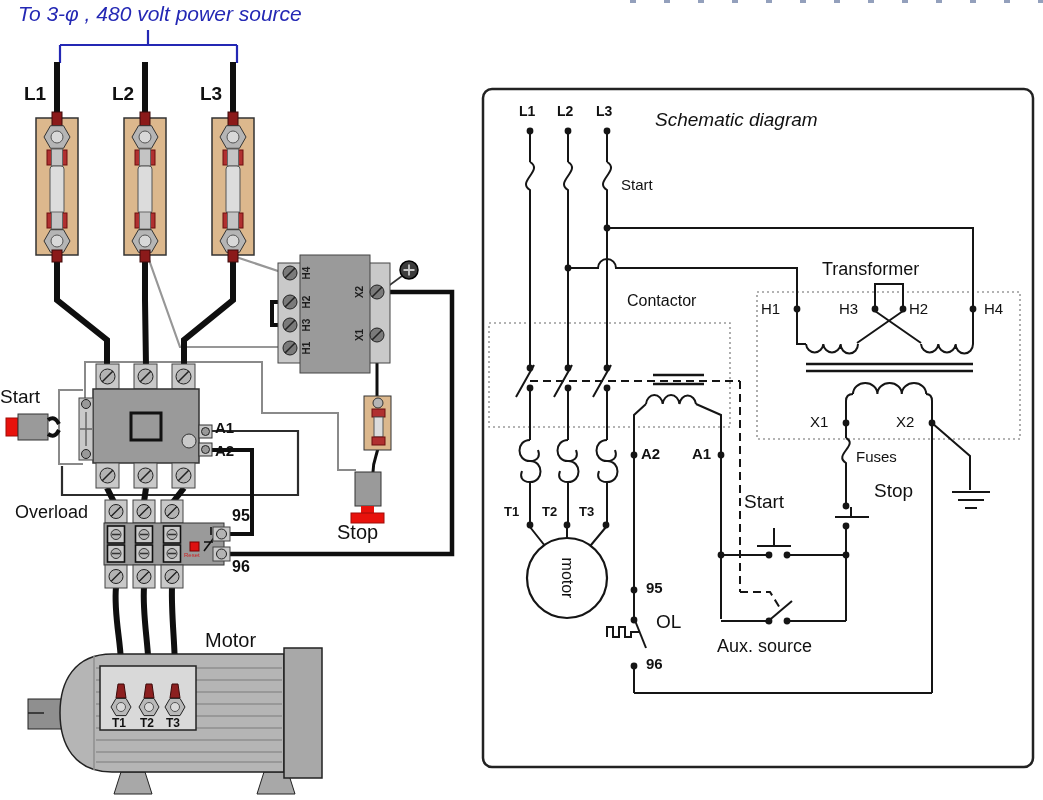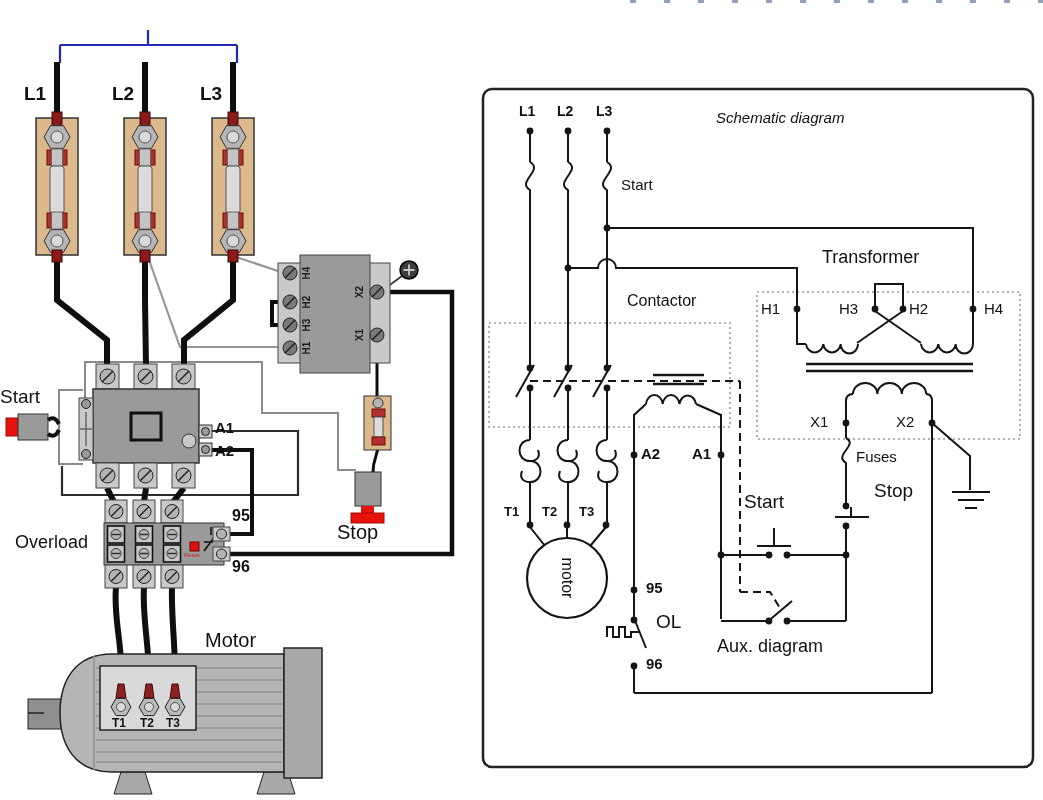--- a/index.html
+++ b/index.html
@@ -353,63 +353,64 @@
           <circle cx="787" cy="621" r="3.4"></circle>
         <circle cx="634" cy="590" r="3.4"></circle>
           <circle cx="634" cy="620" r="3.4"></circle>
           <circle cx="634" cy="666" r="3.4"></circle>
       </g>
 
       <circle cx="567" cy="578" r="40" fill="#ffffff" stroke="#151515" stroke-width="2.2"></circle>
     </g>
   </svg>
 
+  <div class="lbl it blue" style="left:18px;top:3px;font-size:21px;">To 3-φ , 480 volt power source</div>
   <div class="lbl b" style="left:24px;top:84px;font-size:19px;">L1</div>
   <div class="lbl b" style="left:112px;top:84px;font-size:19px;">L2</div>
   <div class="lbl b" style="left:200px;top:84px;font-size:19px;">L3</div>
   <div class="lbl" style="left:0px;top:387px;font-size:19px;">Start</div>
   <div class="lbl b" style="left:215px;top:420px;font-size:15px;">A1</div>
   <div class="lbl b" style="left:215px;top:443px;font-size:15px;">A2</div>
   <div class="lbl b" style="left:232px;top:508px;font-size:16px;">95</div>
   <div class="lbl b" style="left:232px;top:559px;font-size:16px;">96</div>
-  <div class="lbl" style="left:15px;top:533px;font-size:18px;">Overload</div>
+  <div class="lbl" style="left:15px;top:503px;font-size:18px;">Overload</div>
   <div class="lbl red" style="left:184px;top:552px;font-size:6px;">Reset</div>
   <div class="lbl" style="left:337px;top:522px;font-size:20px;">Stop</div>
   <div class="lbl" style="left:205px;top:630px;font-size:20px;">Motor</div>
   <div class="lbl b" style="left:112px;top:717px;font-size:12px;">T1</div>
   <div class="lbl b" style="left:140px;top:717px;font-size:12px;">T2</div>
   <div class="lbl b" style="left:166px;top:717px;font-size:12px;">T3</div>
 
   <div class="lbl b rot" style="left:301px;top:268px;font-size:10px;color:#1d1d1d;">H4</div>
   <div class="lbl b rot" style="left:301px;top:297px;font-size:10px;color:#1d1d1d;">H2</div>
   <div class="lbl b rot" style="left:301px;top:320px;font-size:10px;color:#1d1d1d;">H3</div>
   <div class="lbl b rot" style="left:301px;top:343px;font-size:10px;color:#1d1d1d;">H1</div>
   <div class="lbl b rot" style="left:354px;top:287px;font-size:10px;color:#1d1d1d;">X2</div>
   <div class="lbl b rot" style="left:354px;top:330px;font-size:10px;color:#1d1d1d;">X1</div>
 
-  <div class="lbl it" style="left:716px;top:110px;font-size:15px;font-style:italic;">Schematic diagram</div>
+  <div class="lbl it" style="left:655px;top:110px;font-size:19px;font-style:italic;">Schematic diagram</div>
   <div class="lbl b" style="left:519px;top:104px;font-size:14px;">L1</div>
   <div class="lbl b" style="left:557px;top:104px;font-size:14px;">L2</div>
   <div class="lbl b" style="left:596px;top:104px;font-size:14px;">L3</div>
   <div class="lbl" style="left:621px;top:177px;font-size:15px;">Start</div>
   <div class="lbl" style="left:627px;top:293px;font-size:16px;">Contactor</div>
-  <div class="lbl" style="left:822px;top:248px;font-size:18px;">Transformer</div>
+  <div class="lbl" style="left:822px;top:260px;font-size:18px;">Transformer</div>
   <div class="lbl" style="left:761px;top:301px;font-size:15px;">H1</div>
   <div class="lbl" style="left:839px;top:301px;font-size:15px;">H3</div>
   <div class="lbl" style="left:909px;top:301px;font-size:15px;">H2</div>
   <div class="lbl" style="left:984px;top:301px;font-size:15px;">H4</div>
   <div class="lbl" style="left:810px;top:414px;font-size:15px;">X1</div>
   <div class="lbl" style="left:896px;top:414px;font-size:15px;">X2</div>
   <div class="lbl" style="left:856px;top:449px;font-size:15px;">Fuses</div>
   <div class="lbl" style="left:874px;top:481px;font-size:19px;">Stop</div>
   <div class="lbl" style="left:744px;top:492px;font-size:19px;">Start</div>
   <div class="lbl b" style="left:641px;top:446px;font-size:15px;">A2</div>
   <div class="lbl b" style="left:692px;top:446px;font-size:15px;">A1</div>
   <div class="lbl b" style="left:646px;top:580px;font-size:15px;">95</div>
   <div class="lbl b" style="left:646px;top:656px;font-size:15px;">96</div>
   <div class="lbl" style="left:656px;top:612px;font-size:19px;">OL</div>
-  <div class="lbl" style="left:717px;top:637px;font-size:18px;">Aux. diagram</div>
+  <div class="lbl" style="left:717px;top:637px;font-size:18px;">Aux. source</div>
   <div class="lbl b" style="left:504px;top:505px;font-size:13px;">T1</div>
   <div class="lbl b" style="left:542px;top:505px;font-size:13px;">T2</div>
   <div class="lbl b" style="left:579px;top:505px;font-size:13px;">T3</div>
   <div class="lbl rot90" style="left:541px;top:570px;width:52px;text-align:center;font-size:16px;">motor</div>
 
 </div>
 
 </body></html>

